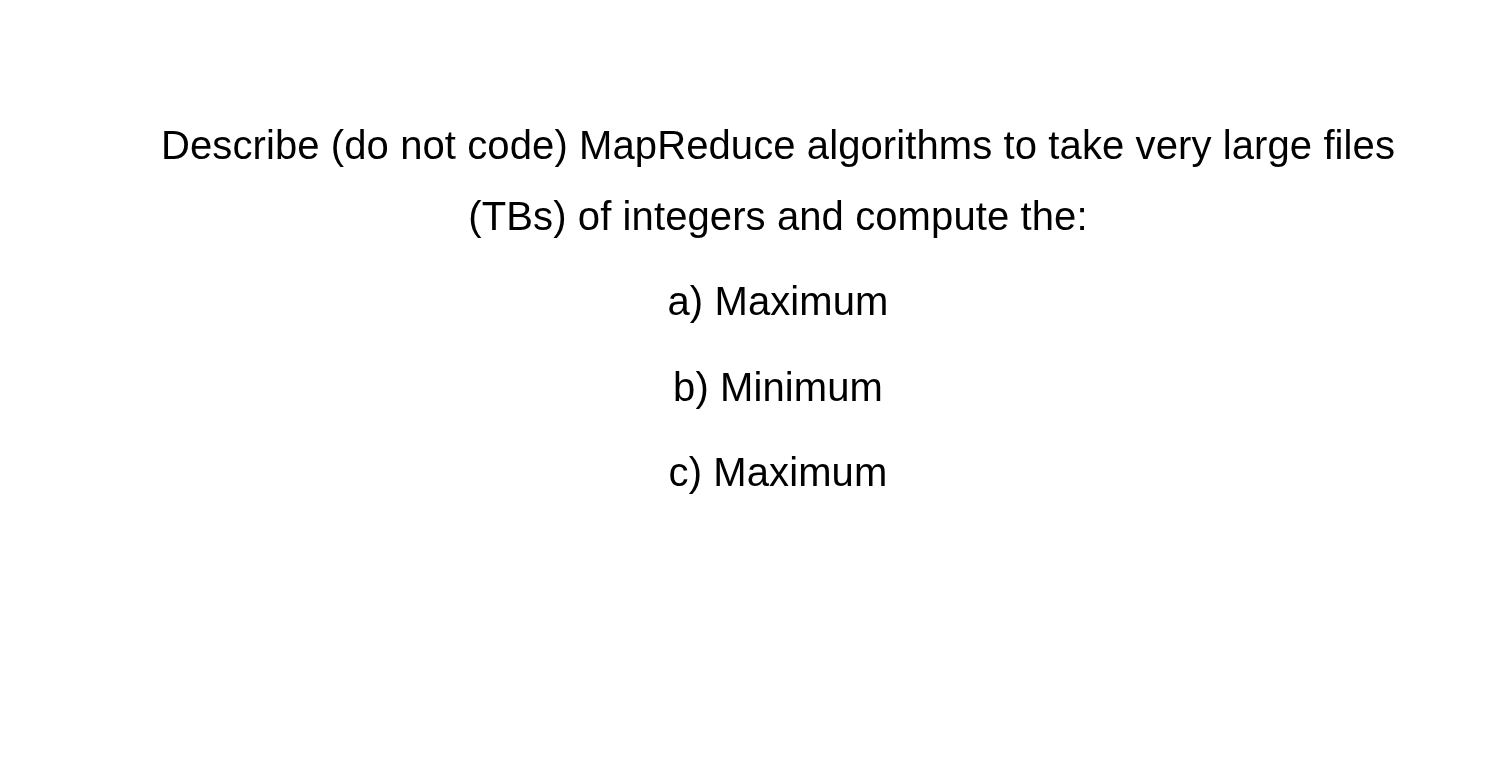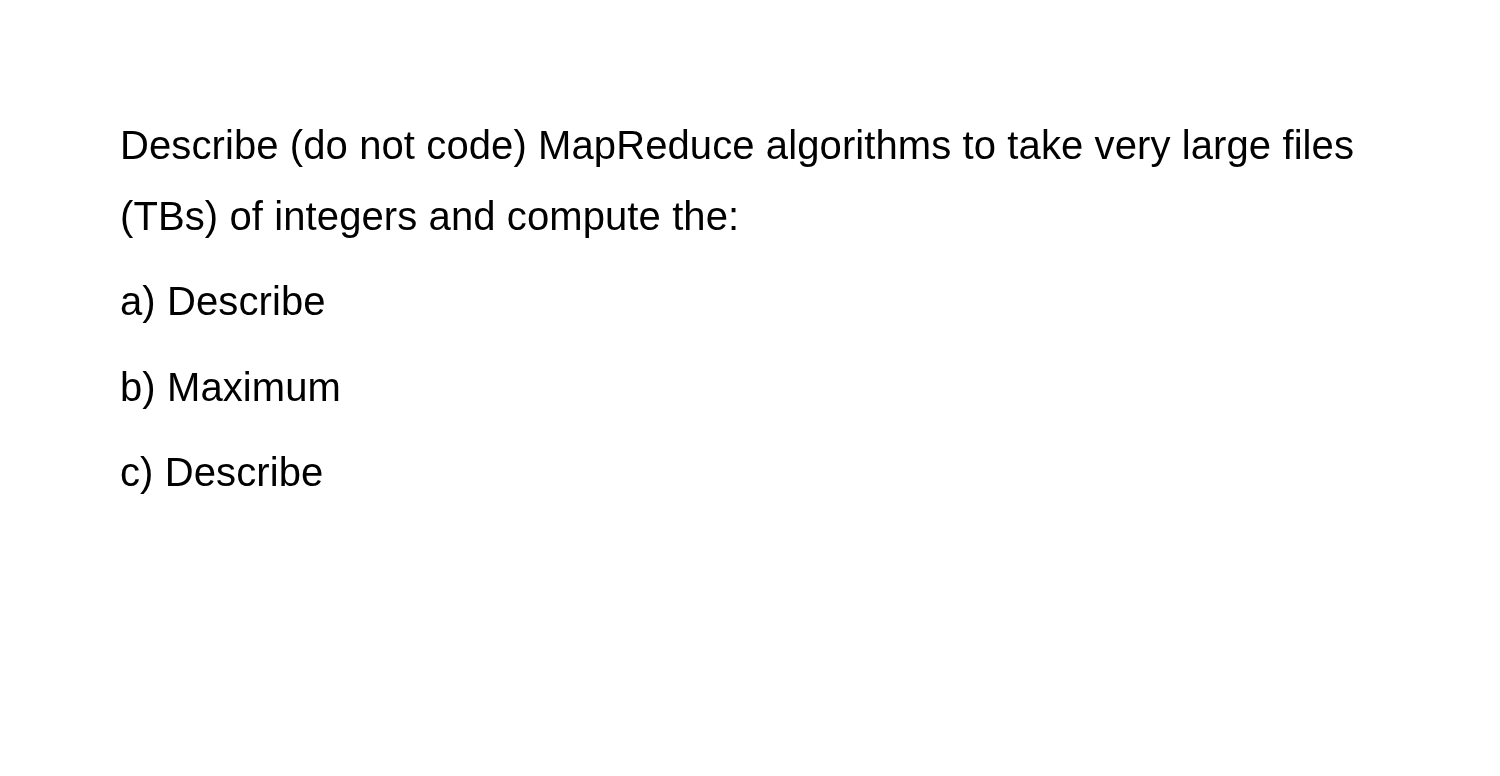--- a/index.html
+++ b/index.html
@@ -1,18 +1,19 @@
 <!DOCTYPE html>
 <html><head>
   <meta charset="utf-8">
   <style>
     * {
       margin: 14px;
       padding: 0;
       box-sizing: border-box;
+      text-align: center;
     }
     body {
       width: 1500px;
       height: 776px;
       background-color: #ffffff;
       font-family: -apple-system, BlinkMacSystemFont, "Segoe UI", Helvetica, Arial, sans-serif;
       padding: 68px 64px;
       color: #000000;
     }
     .question-container {
@@ -26,16 +27,16 @@
     }
     .question-option {
       display: block;
     }
   </style>
 </head>
 <body>
 
 <div class="question-container">
   <span class="question-prompt">Describe (do not code) MapReduce algorithms to take very large files (TBs) of integers and compute the:</span>
-  <span class="question-option">a) Describe</span>
-  <span class="question-option">b) Maximum</span>
-  <span class="question-option">c) Describe</span>
+  <span class="question-option">a) Maximum</span>
+  <span class="question-option">b) Minimum</span>
+  <span class="question-option">c) Maximum</span>
 </div>
 
 </body></html>

